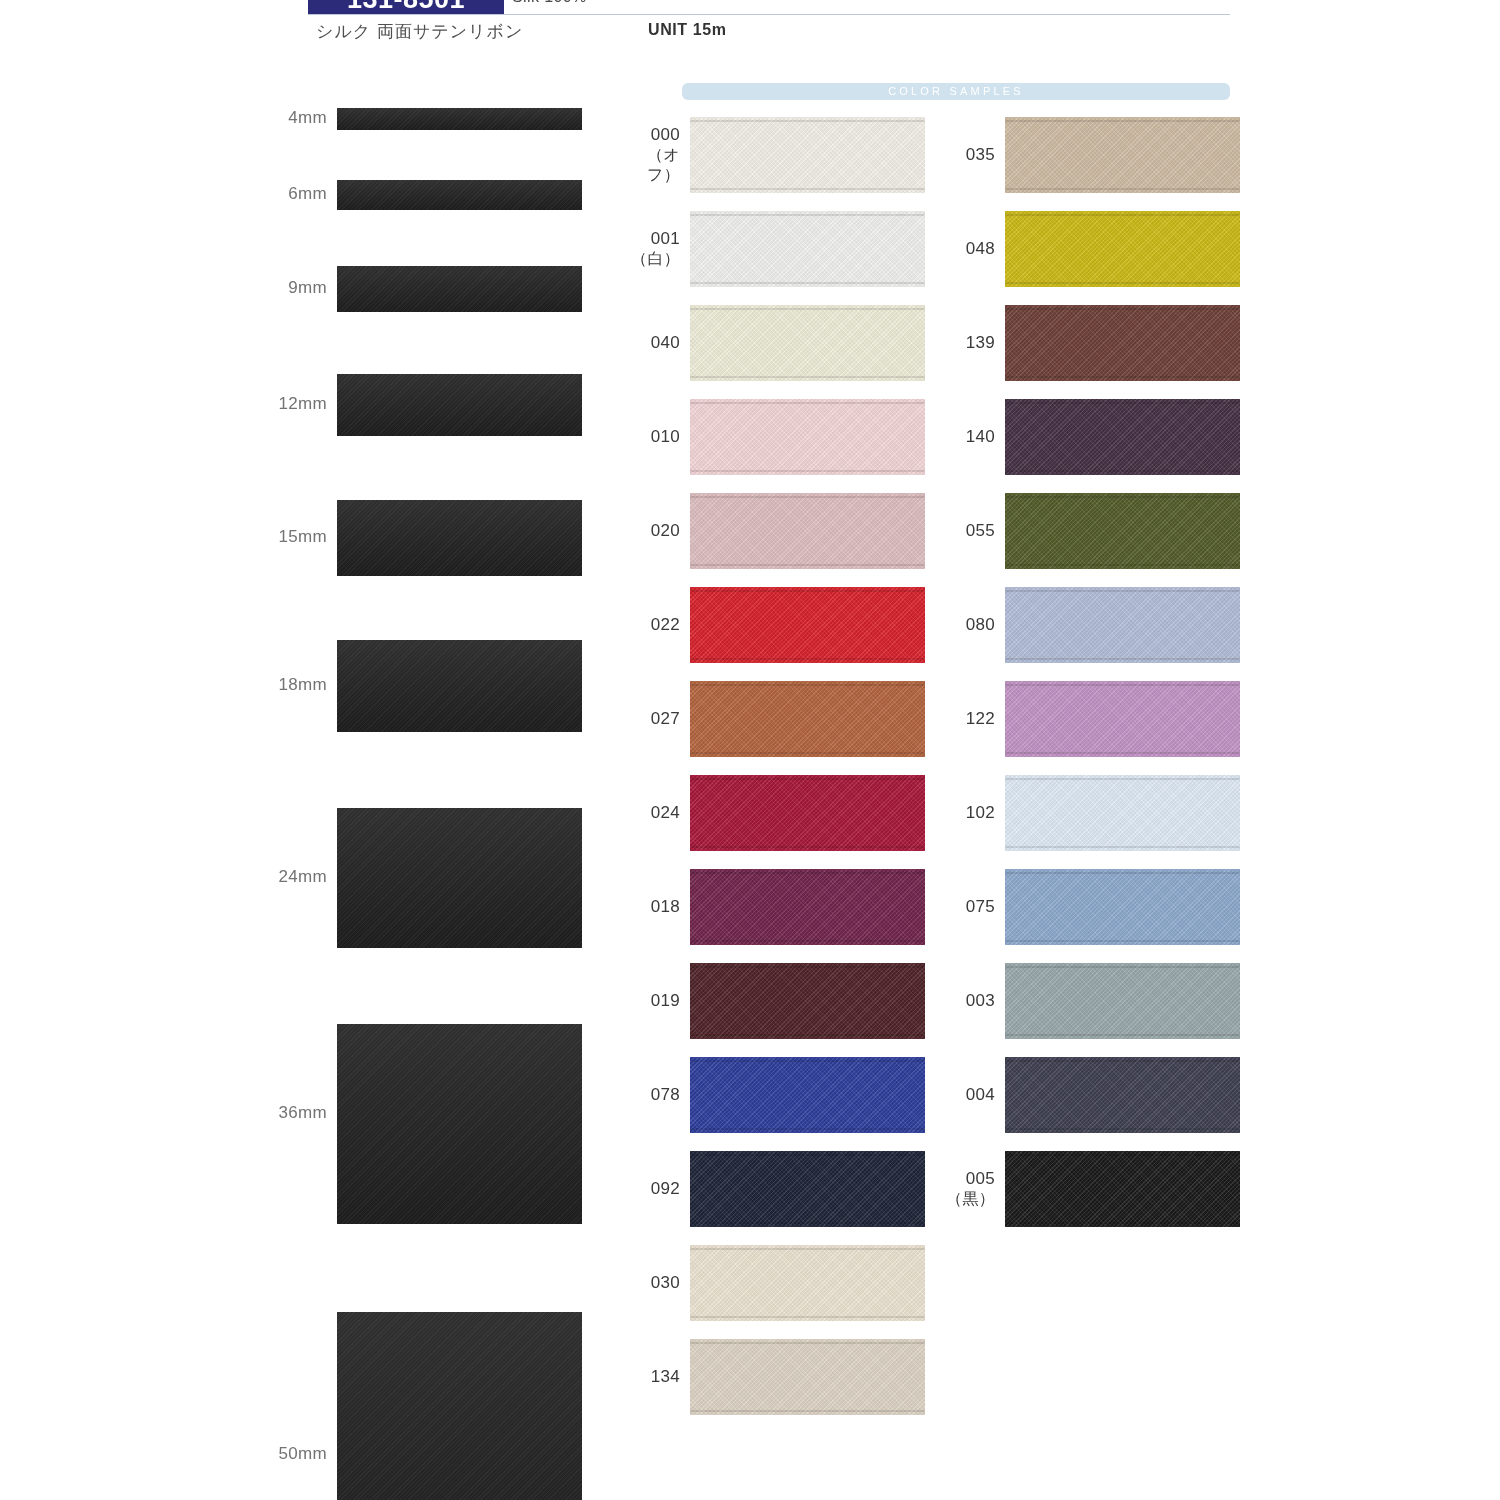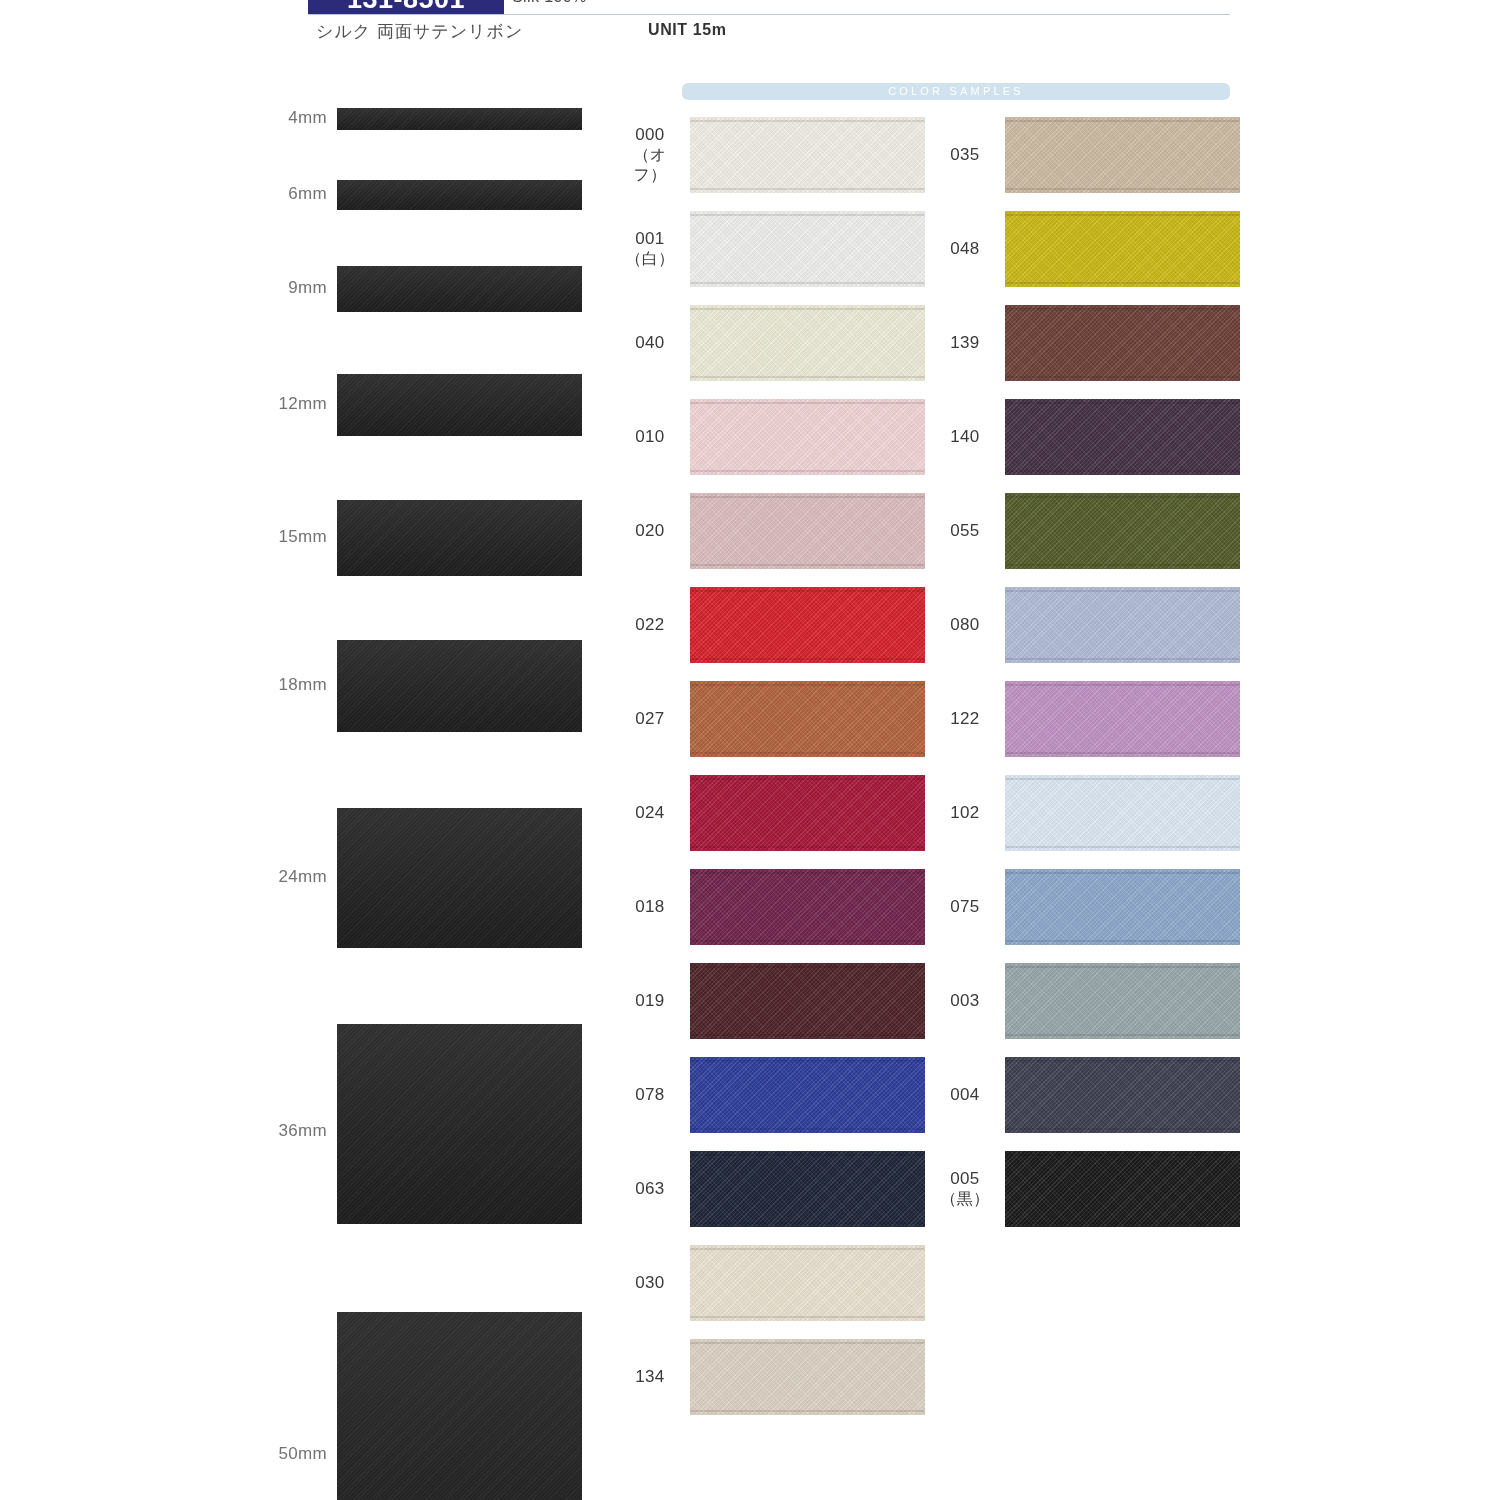--- a/index.html
+++ b/index.html
@@ -121,21 +121,21 @@
 
   .color-row {
     position: relative;
     height: 94px;
   }
   .color-code {
     position: absolute;
     left: 0px; top: 50%;
     transform: translateY(-50%);
     width: 60px;
-    text-align: center;
+    text-align: right;
     font-size: 17px;
     color: #3a3a3a;
     line-height: 1.25;
     letter-spacing: 0.3px;
   }
   .color-code .jp { display: block; font-size: 16px; }
   .color-swatch {
     position: absolute;
     left: 70px; top: 9px;
     width: 235px; height: 76px;
@@ -193,21 +193,21 @@
       </div>
       <div class="width-row" style="height: 168px;">
         <div class="width-label" style="top: 35px;">18mm</div>
         <div class="width-swatch" style="height: 92px; top: 0px; background-color: rgb(35, 35, 35);"></div>
       </div>
       <div class="width-row" style="height: 216px;">
         <div class="width-label" style="top: 59px;">24mm</div>
         <div class="width-swatch" style="height: 140px; top: 0px; background-color: rgb(35, 35, 35);"></div>
       </div>
       <div class="width-row" style="height: 288px;">
-        <div class="width-label" style="top: 97px;">36mm</div>
+        <div class="width-label" style="top: 79px;">36mm</div>
         <div class="width-swatch" style="height: 200px; top: 0px; background-color: rgb(35, 35, 35);"></div>
       </div>
       <div class="width-row" style="height: 286px;">
         <div class="width-label" style="top: 132px;">50mm</div>
         <div class="width-swatch" style="height: 286px; top: 0px; background-color: rgb(35, 35, 35);"></div>
       </div>
     </div>
 
   <div class="color-col mid" id="color-col-mid">
       <div class="color-row">
@@ -248,21 +248,21 @@
       </div>
       <div class="color-row">
         <div class="color-code">019</div>
         <div class="color-swatch" style="background-color: rgb(79, 36, 41);"></div>
       </div>
       <div class="color-row">
         <div class="color-code">078</div>
         <div class="color-swatch" style="background-color: rgb(46, 63, 156);"></div>
       </div>
       <div class="color-row">
-        <div class="color-code">063</div>
+        <div class="color-code">092</div>
         <div class="color-swatch" style="background-color: rgb(31, 38, 57);"></div>
       </div>
       <div class="color-row">
         <div class="color-code">030</div>
         <div class="color-swatch" style="background-color: rgb(236, 227, 210);"></div>
       </div>
       <div class="color-row">
         <div class="color-code">134</div>
         <div class="color-swatch" style="background-color: rgb(222, 212, 197);"></div>
       </div>

